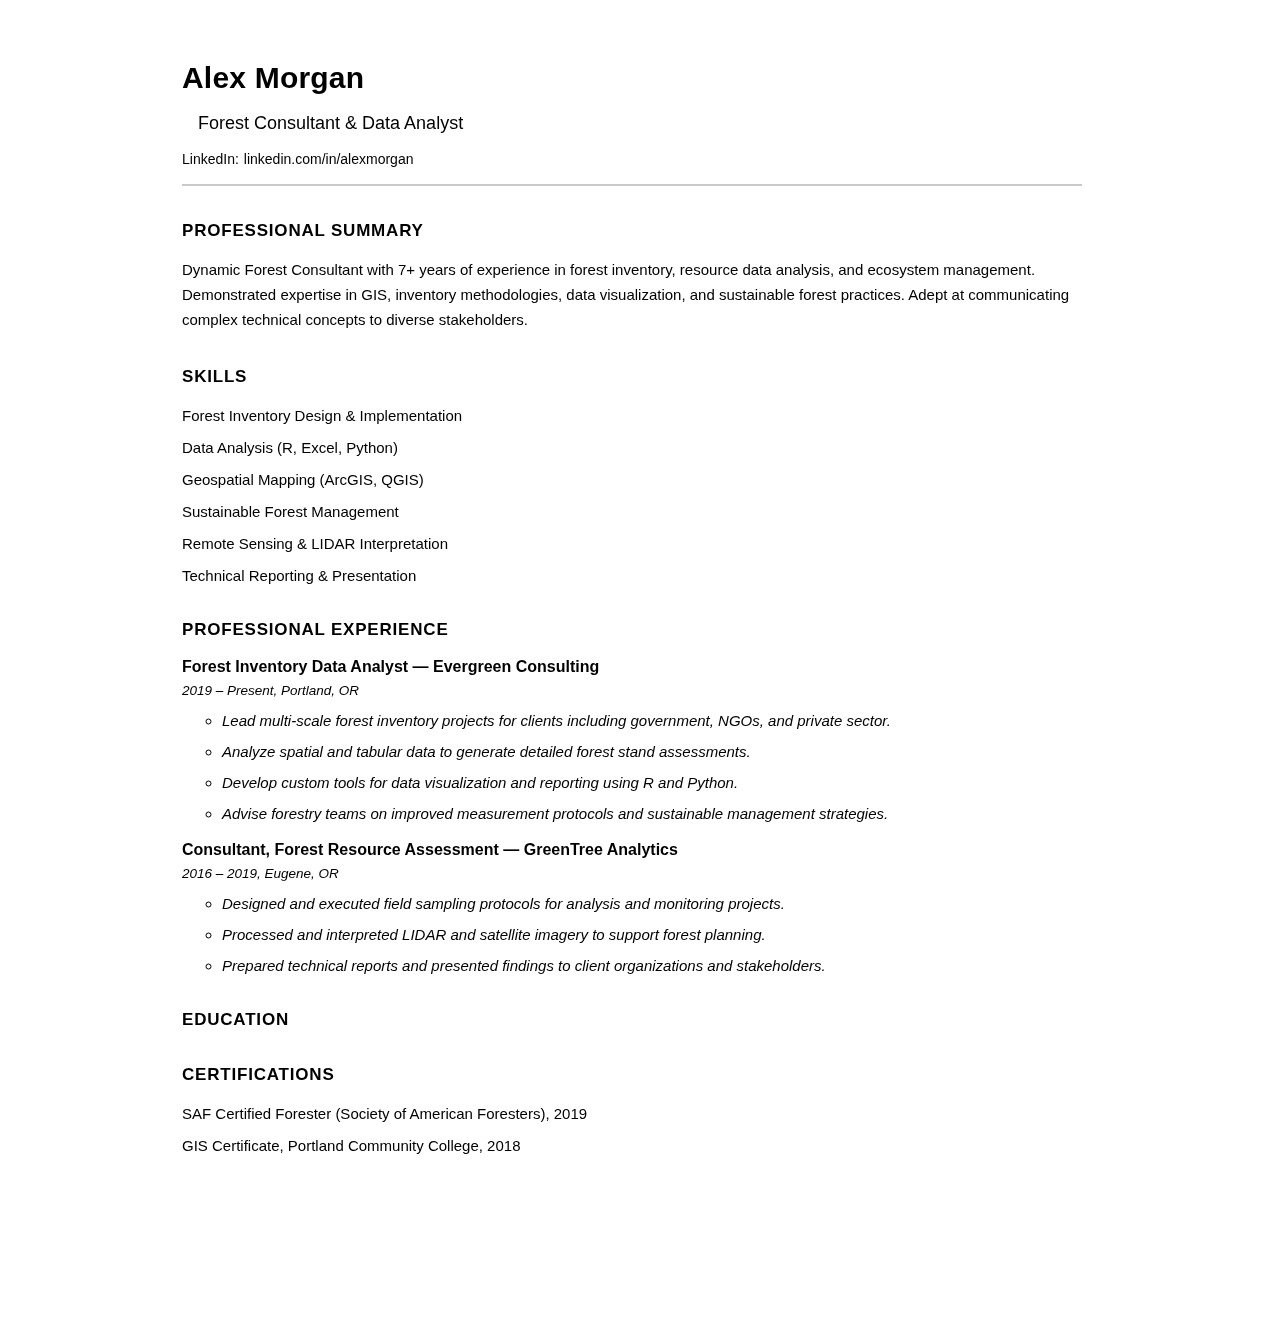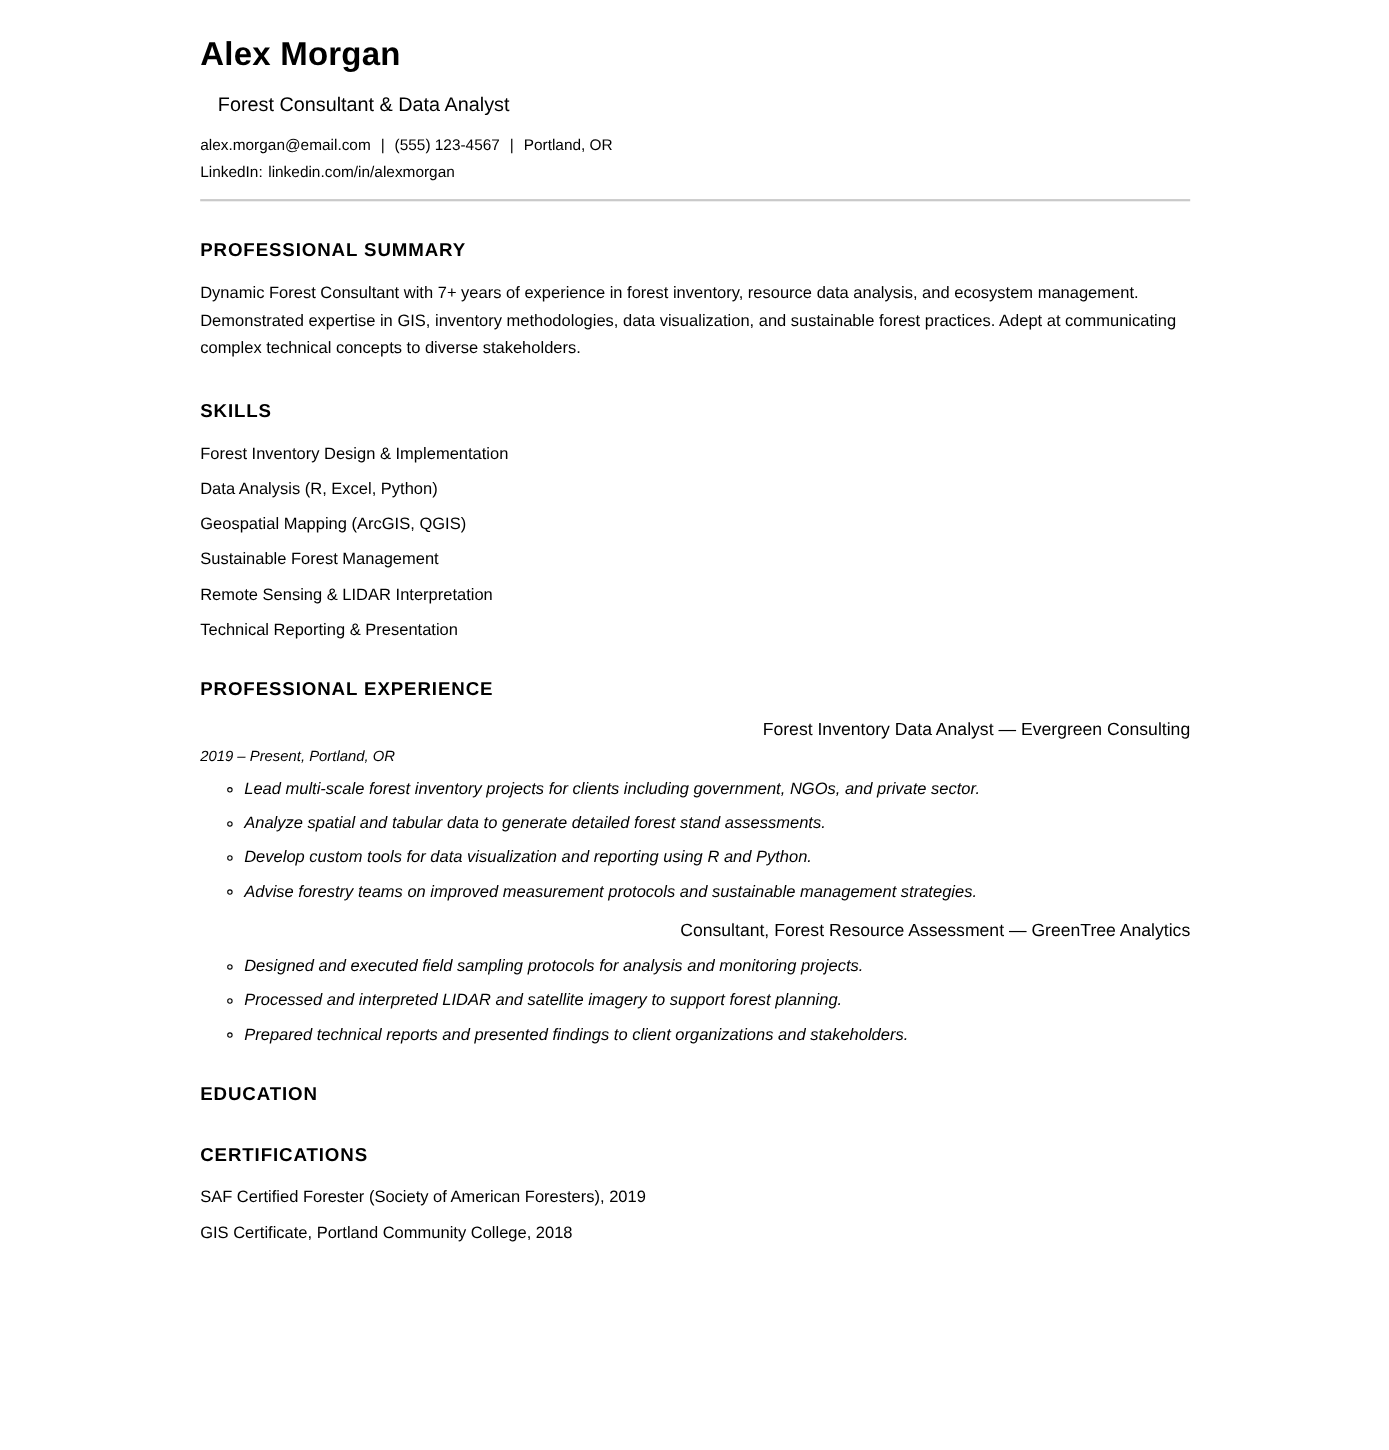--- a/index.html
+++ b/index.html
@@ -10,21 +10,21 @@
   body {
     width: 1263px;
     height: 1318px;
     font-family: "Liberation Sans", sans-serif;
     color: #000000;
     -webkit-font-smoothing: antialiased;
   }
   .page {
     width: 900px;
     margin-left: 182px;
-    padding-top: 32px;
+    padding-top: 60px;
   }
 
   
   .name {
     font-size: 30px;
     line-height: 36px;
     font-weight: 700;
     margin: 0;
     letter-spacing: 0.2px;
   }
@@ -81,23 +81,22 @@
     margin-bottom: 13px;
   }
 
   
   .job {
     margin-top: 17px;
   }
   .job-title {
     font-size: 16px;
     line-height: 20px;
-    font-weight: 400;
+    font-weight: 700;
     margin: 0;
-    text-align: right;
   }
   .job-meta {
     font-size: 13.5px;
     line-height: 17px;
     font-style: italic;
     margin-top: 5px;
   }
   .bullets {
     list-style-type: circle;
     margin: 12px 0 2px 0;
@@ -113,23 +112,20 @@
 </head>
 <body>
 
 <div class="page">
 
   <header>
     <h1 class="name">Alex Morgan</h1>
     <div class="subtitle">Forest Consultant &amp; Data Analyst</div>
 
     <div class="contact-block">
-      <div class="contact-line">
-        <span>alex.morgan@email.com</span><span class="contact-sep">|</span><span>(555) 123-4567</span><span class="contact-sep">|</span><span>Portland, OR</span>
-      </div>
       <div class="contact-line">
         <span>LinkedIn:</span><span class="linkedin-url">linkedin.com/in/alexmorgan</span>
       </div>
     </div>
 
     <hr class="divider">
   </header>
 
   <section>
     <h2 class="section-heading">PROFESSIONAL SUMMARY</h2>
@@ -157,20 +153,21 @@
       <ul class="bullets">
         <li>Lead multi-scale forest inventory projects for clients including government, NGOs, and private sector.</li>
         <li>Analyze spatial and tabular data to generate detailed forest stand assessments.</li>
         <li>Develop custom tools for data visualization and reporting using R and Python.</li>
         <li>Advise forestry teams on improved measurement protocols and sustainable management strategies.</li>
       </ul>
     </div>
 
     <div class="job">
       <h3 class="job-title">Consultant, Forest Resource Assessment — GreenTree Analytics</h3>
+      <div class="job-meta">2016 – 2019, Eugene, OR</div>
       <ul class="bullets">
         <li>Designed and executed field sampling protocols for analysis and monitoring projects.</li>
         <li>Processed and interpreted LIDAR and satellite imagery to support forest planning.</li>
         <li>Prepared technical reports and presented findings to client organizations and stakeholders.</li>
       </ul>
     </div>
   </section>
 
   <section>
     <h2 class="section-heading">EDUCATION</h2>

